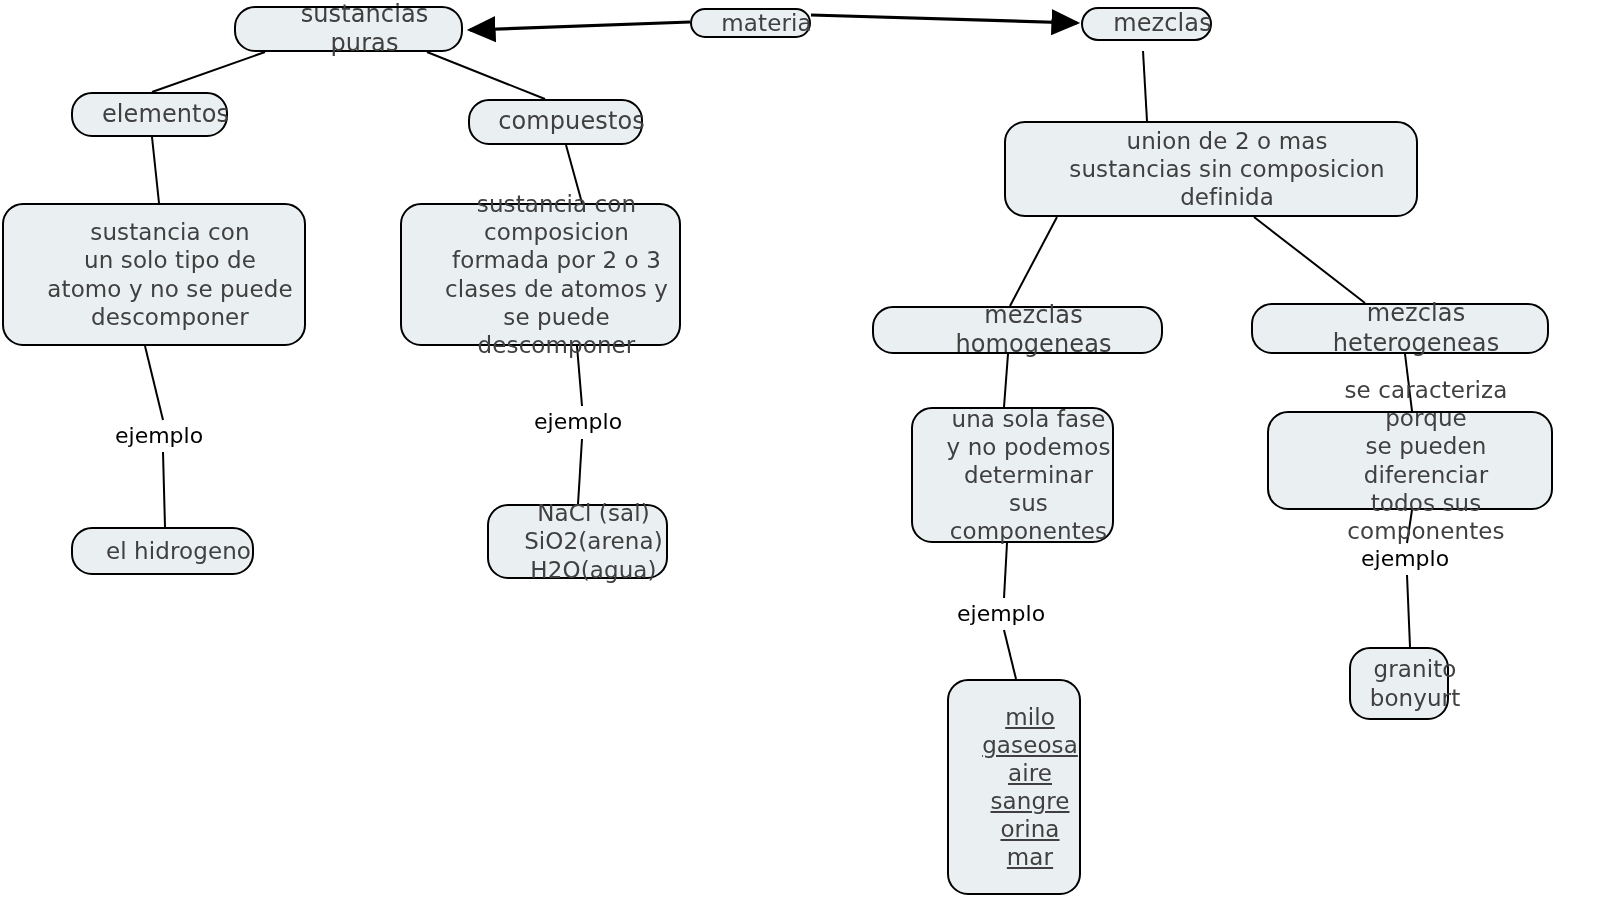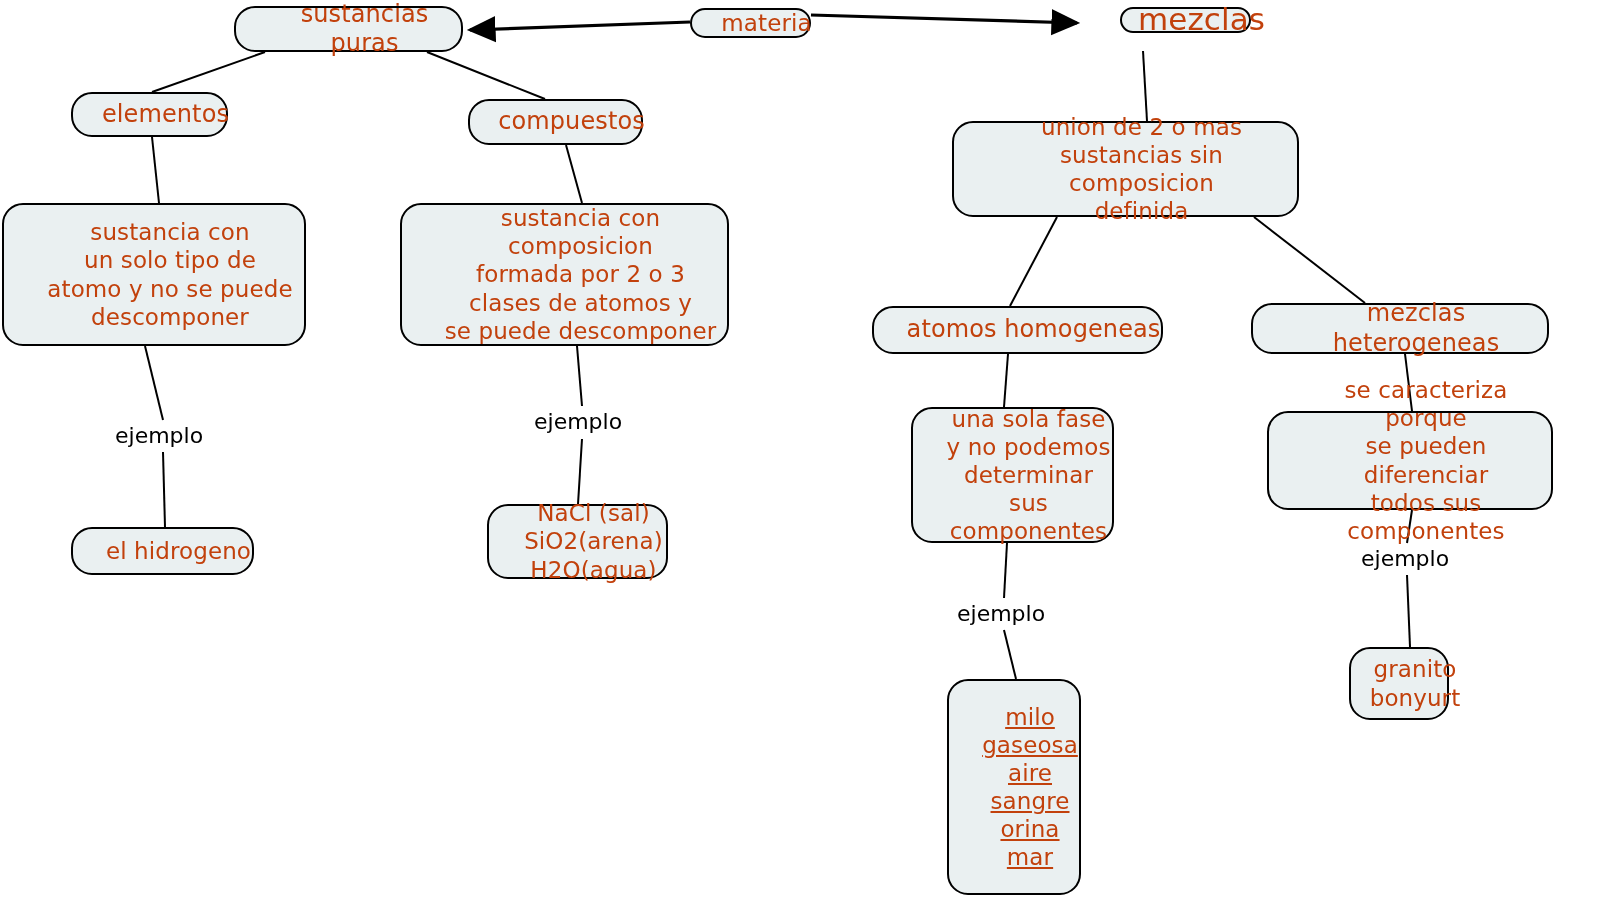--- a/index.html
+++ b/index.html
@@ -29,21 +29,21 @@
   .node {
     position: absolute;
     box-sizing: border-box;
     background: #eaf0f1;
     border: 2.2px solid #000000;
     border-radius: 21px;
     display: flex;
     align-items: center;
     justify-content: center;
     text-align: center;
-    color: #c2410c;
+    color: #404040;
     font-size: 23px;
     line-height: 1.22;
     white-space: pre-line;
     letter-spacing: 0.1px;
     z-index: 3;
     padding-left: 32px;
   }
   .edge-label {
     position: absolute;
     color: #000000;
@@ -83,35 +83,35 @@
         <line x1="582" y1="439" x2="578" y2="504" stroke="#000000" stroke-width="2" stroke-linecap="butt"></line>
         <line x1="1007" y1="543" x2="1004" y2="598" stroke="#000000" stroke-width="2" stroke-linecap="butt"></line>
         <line x1="1004" y1="630" x2="1016" y2="679" stroke="#000000" stroke-width="2" stroke-linecap="butt"></line>
         <line x1="1412" y1="510" x2="1407" y2="543" stroke="#000000" stroke-width="2" stroke-linecap="butt"></line>
         <line x1="1407" y1="575" x2="1410" y2="647" stroke="#000000" stroke-width="2" stroke-linecap="butt"></line>
       </g>
   </svg>
   <div id="nodes-layer">
       <div class="node" style="left: 690px; top: 8px; width: 121px; height: 30px; font-size: 23px;">materia</div>
       <div class="node" style="left: 234px; top: 6px; width: 229px; height: 46px; font-size: 24px;">sustancias puras</div>
-      <div class="node" style="left: 1120px; top: 7px; width: 131px; height: 26px; font-size: 31px;">mezclas</div>
+      <div class="node" style="left: 1081px; top: 7px; width: 131px; height: 34px; font-size: 24px;">mezclas</div>
       <div class="node" style="left: 71px; top: 92px; width: 157px; height: 45px; font-size: 24px;">elementos</div>
       <div class="node" style="left: 468px; top: 99px; width: 175px; height: 46px; font-size: 24px; text-align: right;">compuestos</div>
       <div class="node" style="left: 2px; top: 203px; width: 304px; height: 143px; font-size: 23px; text-align: center;">sustancia con
 un solo tipo de
 atomo y no se puede
 descomponer</div>
-      <div class="node" style="left: 400px; top: 203px; width: 329px; height: 143px; font-size: 23px;">sustancia con composicion
+      <div class="node" style="left: 400px; top: 203px; width: 281px; height: 143px; font-size: 23px;">sustancia con composicion
 formada por 2 o 3
 clases de atomos y
 se puede descomponer</div>
-      <div class="node" style="left: 952px; top: 121px; width: 347px; height: 96px; font-size: 23px;">union de 2 o mas
+      <div class="node" style="left: 1004px; top: 121px; width: 414px; height: 96px; font-size: 23px;">union de 2 o mas
 sustancias sin composicion
 definida</div>
-      <div class="node" style="left: 872px; top: 306px; width: 291px; height: 48px; font-size: 24px;">atomos homogeneas</div>
+      <div class="node" style="left: 872px; top: 306px; width: 291px; height: 48px; font-size: 24px;">mezclas homogeneas</div>
       <div class="node" style="left: 1251px; top: 303px; width: 298px; height: 51px; font-size: 24px;">mezclas heterogeneas</div>
       <div class="node" style="left: 911px; top: 407px; width: 203px; height: 136px; font-size: 23px;">una sola fase
 y no podemos
 determinar sus
 componentes</div>
       <div class="node" style="left: 1267px; top: 411px; width: 286px; height: 99px; font-size: 23px;">se caracteriza porque
 se pueden diferenciar
 todos sus componentes</div>
       <div class="node" style="left: 71px; top: 527px; width: 183px; height: 48px; font-size: 23px;">el hidrogeno</div>
       <div class="node" style="left: 487px; top: 504px; width: 181px; height: 75px; font-size: 23px;">NaCl (sal)

